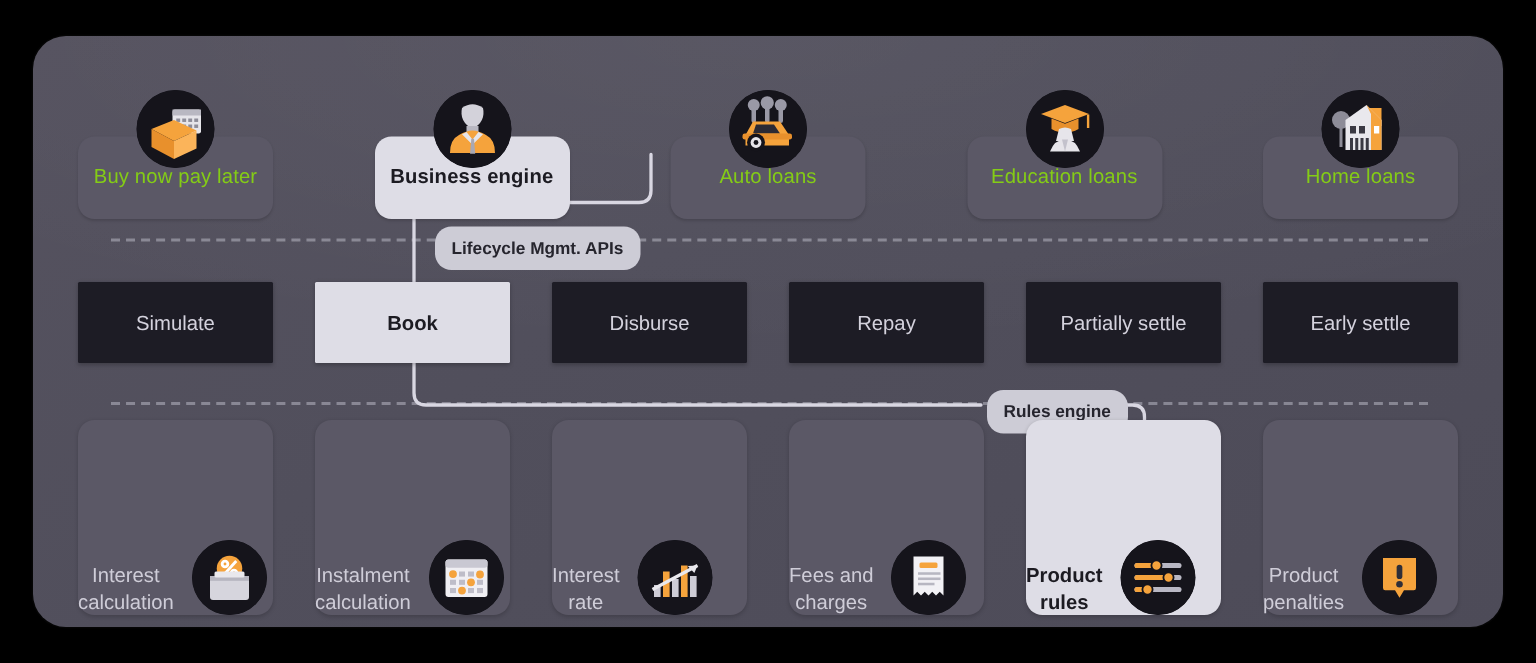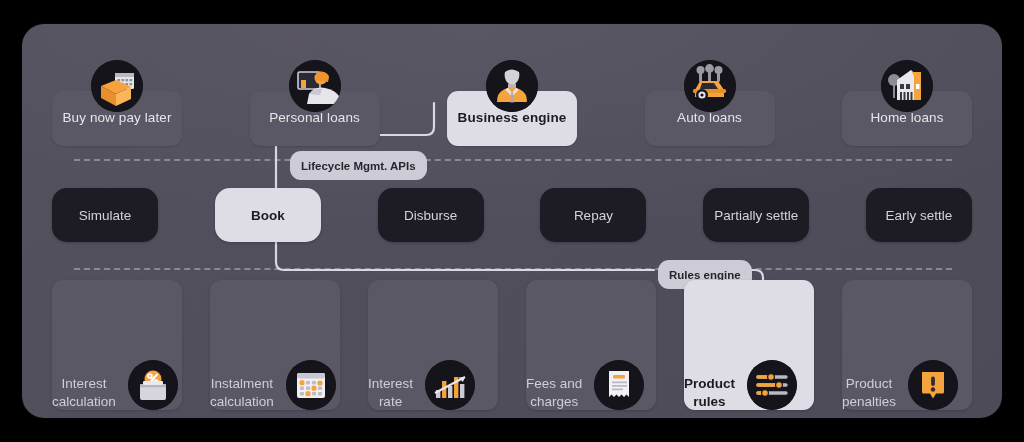--- a/index.html
+++ b/index.html
@@ -39,38 +39,38 @@
   
   .row-top{top:67px;}
   .card-top{
     width:130px;height:55px;border-radius:11px;
     background:#5b5866;
     display:flex;align-items:center;justify-content:center;
     position:relative;
     box-shadow:0 1px 2px rgba(0,0,0,0.15);
   }
   .card-top .lbl{
-    font-size:13.5px;color:#e5e5e5;letter-spacing:.1px;text-align:center;line-height:1.2;
+    font-size:13.5px;color:#84cc16;letter-spacing:.1px;text-align:center;line-height:1.2;
   }
   .card-top.active{background:#dedde6;}
   .card-top.active .lbl{color:#1c1b22;font-weight:bold;}
 
   
   .cicon{
     position:absolute;top:-31px;left:50%;transform:translateX(-50%);
     width:52px;height:52px;border-radius:50%;
     background:#15141b;overflow:hidden;
     display:block;
   }
   .cicon svg{display:block;width:52px;height:52px;}
 
   
   .row-mid{top:164px;}
   .card-mid{
-    width:106px;height:54px;border-radius:15px;
+    width:130px;height:54px;border-radius:1px;
     background:#1d1c25;
     display:flex;align-items:center;justify-content:center;
     box-shadow:0 1px 3px rgba(0,0,0,0.25);
   }
   .card-mid .lbl{font-size:13.5px;color:#d4d2dd;}
   .card-mid.active{background:#dedde6;}
   .card-mid.active .lbl{color:#1c1b22;font-weight:bold;}
 
   
   .row-bot{top:256px;}
@@ -148,34 +148,20 @@
                 <rect x="38.5" y="23" width="2.6" height="2.3"></rect>
             </g>
             <path d="M10,26 L25,20 L40,27 L25,34 Z" fill="#f5a33c"></path>
             <path d="M10,26 L25,34 L25,46 L10,38 Z" fill="#e8902c"></path>
             <path d="M25,34 L40,27 L40,39 L25,46 Z" fill="#fbb45a"></path>
           </svg>
         </span>
         <span class="lbl">Buy now pay later</span>
       </div>
 
-      <div class="card-top">
-        <span class="cicon">
-          <svg viewBox="0 0 52 52">
-            <circle cx="26" cy="26" r="26" fill="#15141b"></circle>
-            <rect x="9" y="12" width="22" height="17" rx="1.5" fill="#2b2a34" stroke="#cfcdd8" stroke-width="1.6"></rect>
-            <rect x="12" y="20" width="5" height="8" fill="#f5a33c"></rect>
-            <circle cx="32" cy="18" r="6.5" fill="#f5a33c"></circle>
-            <path d="M26,20 q2,-10 9,-8 q7,2 4,10 z" fill="#f0932c"></path>
-            <path d="M20,34 q6,-8 16,-6 q10,2 14,8 l0,8 l-32,0 z" fill="#e6e5ea"></path>
-            <path d="M20,34 q6,-6 13,-5 l-2,6 z" fill="#c9c8d2"></path>
-          </svg>
-        </span>
-        <span class="lbl">Personal loans</span>
-      </div>
 
       <div class="card-top active">
         <span class="cicon">
           <svg viewBox="0 0 52 52">
             <circle cx="26" cy="26" r="26" fill="#15141b"></circle>
             <path d="M19,12 q7,-5 14,0 q2,9 -7,14 q-9,-5 -7,-14 z" fill="#d3d2da"></path>
             <path d="M22,24 h8 v7 h-8 z" fill="#b8b7c1"></path>
             <path d="M17,30 q5,-3 9,-3 q4,0 9,3 q6,3 6,12 l-30,0 q0,-9 6,-12 z" fill="#f5a33c"></path>
             <path d="M22,28 l4,5 l4,-5 l3,1.5 l-7,7 l-7,-7 z" fill="#e6e5ea"></path>
             <path d="M25.2,32.5 h1.8 l0.8,10 h-3.4 z" fill="#a9a8b3"></path>
@@ -200,20 +186,34 @@
             <path d="M18,23 l12,0 l4,6 l-18,0 z" fill="#2b2a34"></path>
             <rect x="9" y="29" width="33" height="4" rx="1.5" fill="#e8902c"></rect>
             <circle cx="18" cy="35" r="6" fill="#15141b"></circle>
             <circle cx="18" cy="35" r="3.6" fill="#e6e5ea"></circle>
             <circle cx="18" cy="35" r="1.6" fill="#15141b"></circle>
           </svg>
         </span>
         <span class="lbl">Auto loans</span>
       </div>
 
+      <div class="card-top">
+        <span class="cicon">
+          <svg viewBox="0 0 52 52">
+            <circle cx="26" cy="26" r="26" fill="#15141b"></circle>
+            <path d="M26,10 L42,16 L26,22 L10,16 z" fill="#f5a33c"></path>
+            <path d="M17,19 l0,7 q9,5 18,0 l0,-7 l-9,3.5 z" fill="#e8902c"></path>
+            <path d="M41.4,16.4 l0,9" stroke="#f5a33c" stroke-width="1.6"></path>
+            <path d="M22,26 q4,-2 8,0 l2,8 l-12,0 z" fill="#e6e5ea"></path>
+            <path d="M16,41 q3,-8 10,-8 q7,0 10,8 z" fill="#e6e5ea"></path>
+            <path d="M24,33 l4,0 l-2,8 z" fill="#c3c2cc"></path>
+          </svg>
+        </span>
+        <span class="lbl">Education loans</span>
+      </div>
 
       <div class="card-top">
         <span class="cicon">
           <svg viewBox="0 0 52 52">
             <circle cx="26" cy="26" r="26" fill="#15141b"></circle>
             <path d="M30,12 l10,0 l0,12 l-10,0 z" fill="#f5a33c"></path>
             <circle cx="13" cy="20" r="6" fill="#8d8c98"></circle>
             <rect x="12" y="24" width="2" height="14" fill="#8d8c98"></rect>
             <path d="M16,20 L30,10 L40,20 L40,40 L16,40 z" fill="#e9e8ed"></path>
             <path d="M30,10 L40,20 L40,40 L33,40 L33,16 z" fill="#f5a33c"></path>

